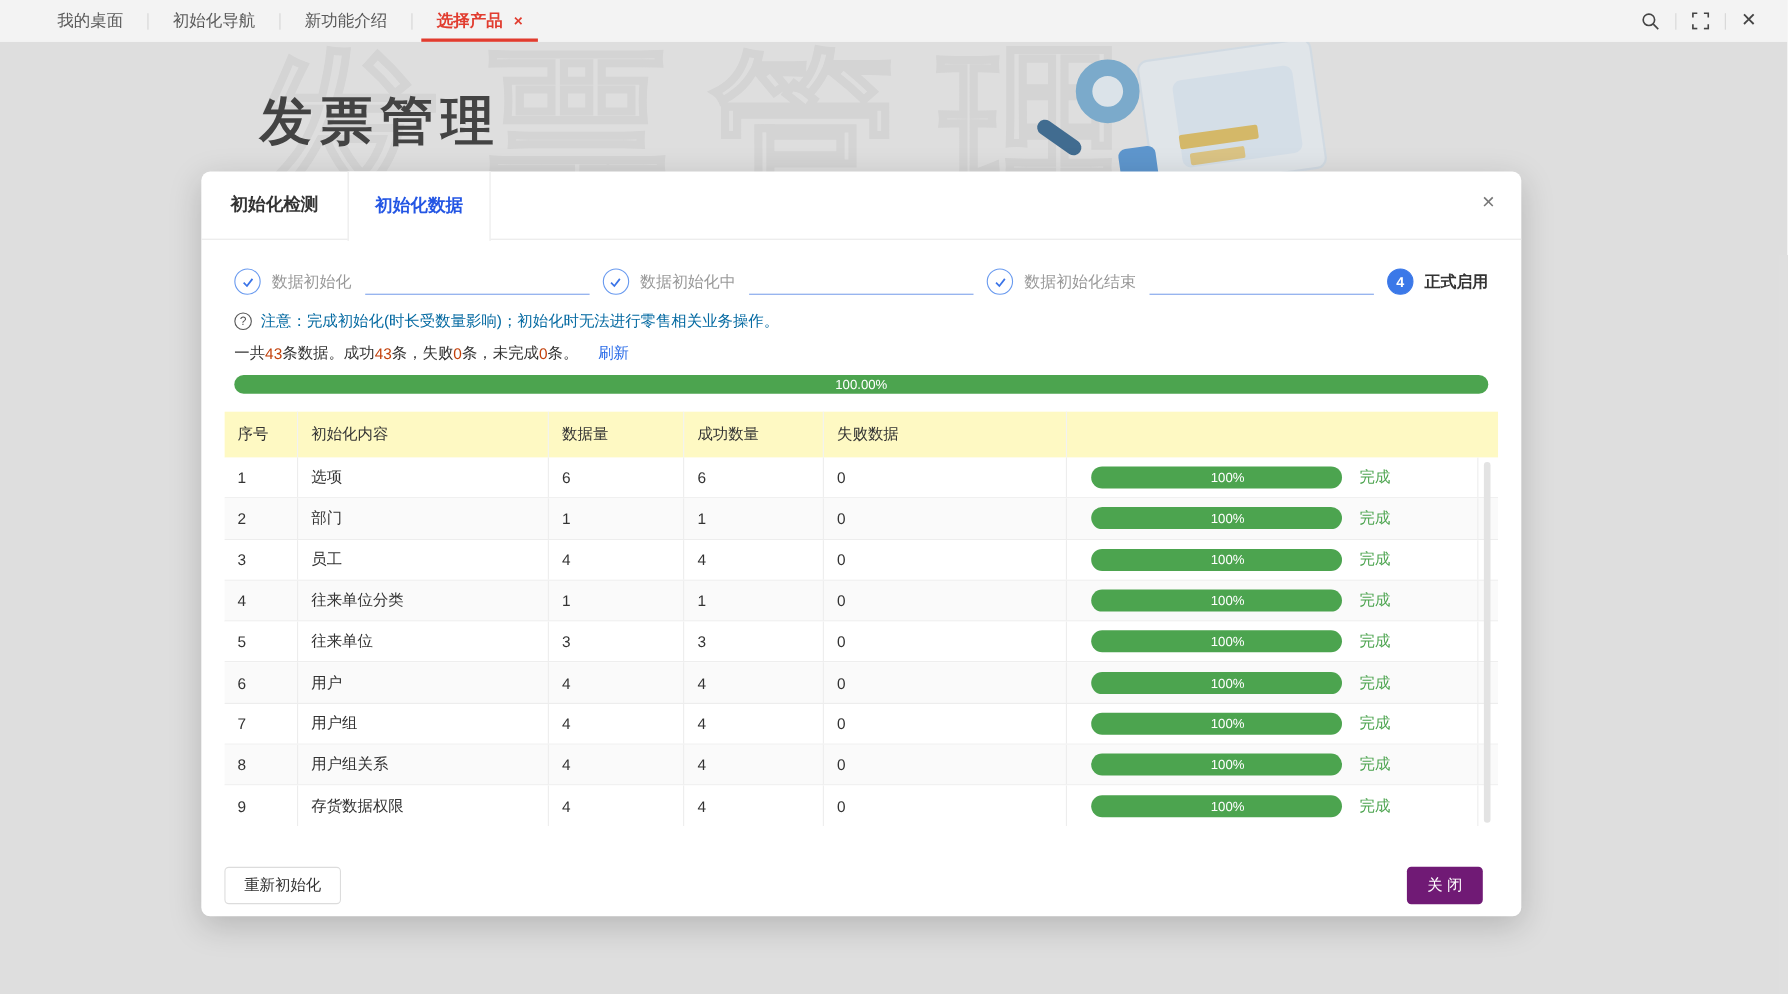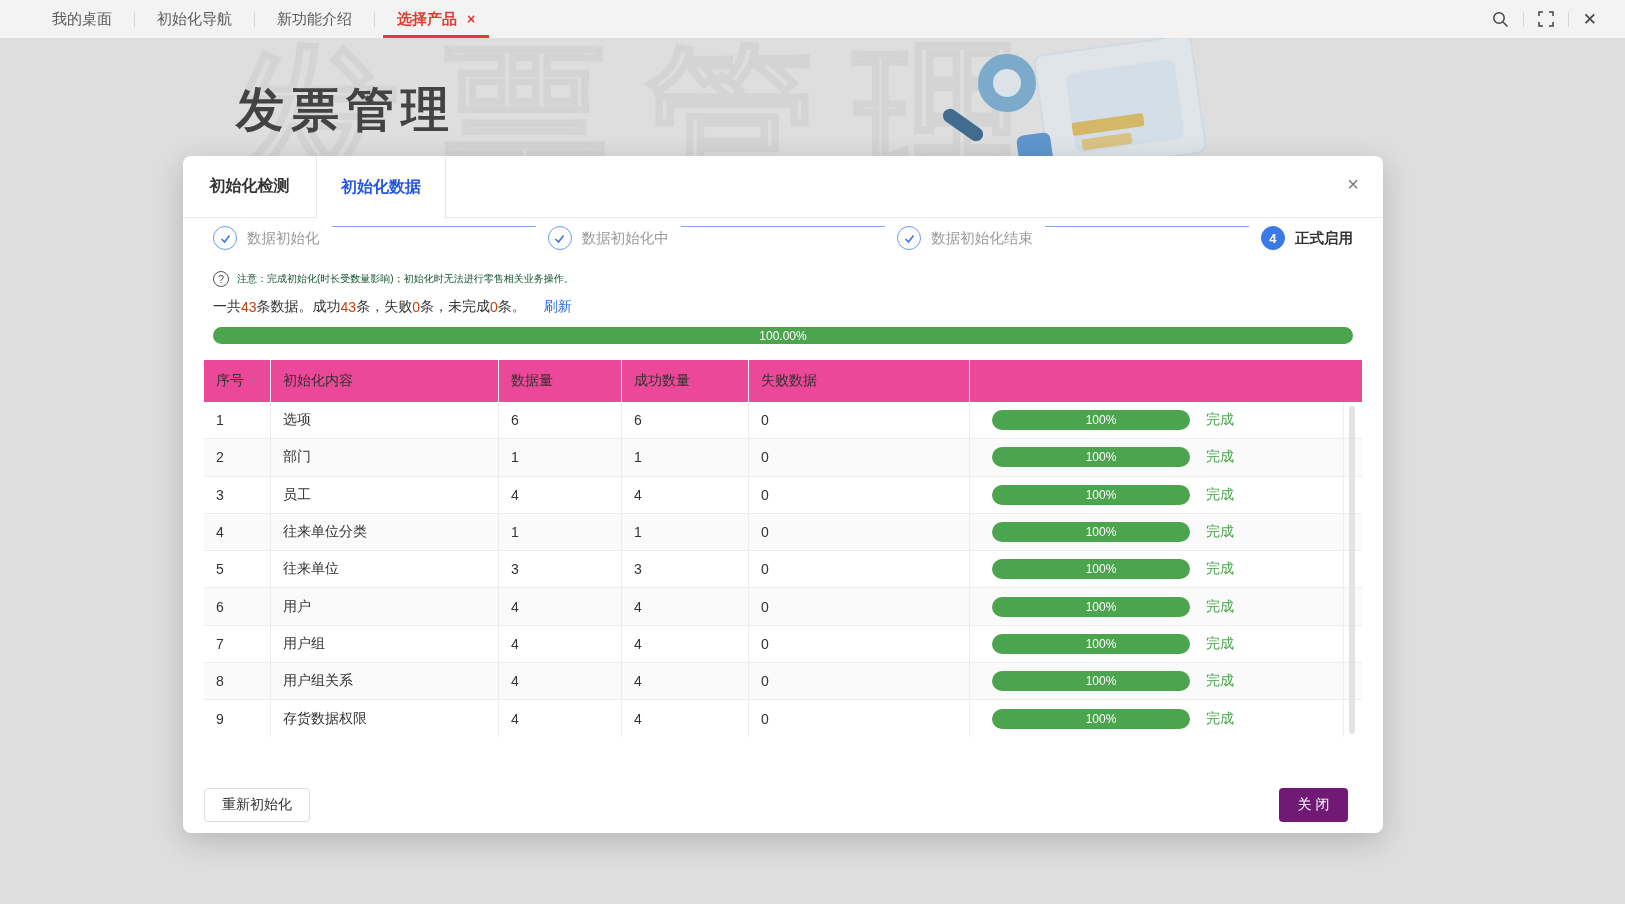--- a/index.html
+++ b/index.html
@@ -56,61 +56,61 @@
     cursor:pointer; line-height:1; }
   .m-tabs { display:flex; height:62px; border-bottom:1px solid #e9e9e9; }
   .m-tab { display:flex; align-items:center; justify-content:center; font-size:16px;
     font-weight:bold; color:#333; cursor:pointer; }
   .m-tab.t1 { width:133px; }
   .m-tab.t2 { width:130px; color:#2456e4; border-left:1px solid #e9e9e9;
     border-right:1px solid #e9e9e9; background:#fff; height:63px; margin-bottom:-1px; }
   .m-body { padding:0 30px; position:relative; }
 
   
-  .stepper { display:flex; align-items:flex-start; margin-top:8px; height:30px; }
+  .stepper { display:flex; align-items:flex-end; margin-top:20px; height:30px; }
   .step { display:flex; align-items:center; }
   .step-circle { width:24px; height:24px; border-radius:50%; border:1px solid #699aef;
     display:flex; align-items:center; justify-content:center; flex:none; }
   .step-circle svg { display:block; }
   .step-circle.filled { background:#3b78e8; border-color:#3b78e8; color:#fff;
     font-size:13px; font-weight:bold; }
   .step-label { margin-left:10px; font-size:14.5px; color:#999; white-space:nowrap; }
   .step-label.current { color:#333; font-weight:bold; }
   .step-line { flex:1; height:1px; background:#7fa3ec; margin:0 12px; }
 
   
   .notice { display:flex; align-items:center; margin-top:15px; }
   .q-icon { width:16px; height:16px; border-radius:50%; border:1px solid #555; color:#555;
     font-size:11px; display:flex; align-items:center; justify-content:center; flex:none; }
-  .notice-text { margin-left:8px; font-size:10px; color:#14532d; }
+  .notice-text { margin-left:8px; font-size:14px; color:#0369a1; }
 
   
   .stats { margin-top:11px; font-size:14px; color:#333; display:flex; align-items:center; }
   .stats .num { color:#c2410c; margin:0 0; }
   .refresh-link { color:#2a6ce8; margin-left:18px; cursor:pointer; }
 
   
   .pbar { margin-top:11px; height:17px; border-radius:8.5px; background:#4ca44f;
     color:#fff; font-size:12px; display:flex; align-items:center; justify-content:center; }
 
   
   .tbl { margin:16px -9px 0 -9px; width:1158px; height:377px; overflow:hidden;
     position:relative; }
-  .thead { display:flex; height:42px; background:#ec4899; }
+  .thead { display:flex; height:42px; background:#fef9c3; }
   .th { display:flex; align-items:center; padding-left:12px; font-size:14px; color:#333;
     font-weight:500; border-right:1px solid #f2f2f2; }
   .th:last-child { border-right:none; }
   .trow { display:flex; height:37.3px; border-bottom:1px solid #ededed; background:#fff; }
   .trow.alt { background:#fafafa; }
   .td { display:flex; align-items:center; padding-left:12px; font-size:14px; color:#333;
     border-right:1px solid #ededed; }
   .c-no { width:67px; } .c-content { width:228px; } .c-count { width:123px; }
   .c-success { width:127px; } .c-failed { width:221px; } .c-status { width:374px; }
   .c-gutter { width:18px; border-right:none !important; }
-  .pill { width:198px; height:20px; border-radius:10px; background:#4ca44f; color:#fff;
+  .pill { width:228px; height:20px; border-radius:10px; background:#4ca44f; color:#fff;
     font-size:12px; display:flex; align-items:center; justify-content:center; margin-left:10px;padding-left:20px; }
   .done-txt { color:#4ca44f; margin-left:16px; font-size:14px; }
   .vscroll { position:absolute; right:7px; top:46px; width:6px; height:328px;
     background:#e3e3e3; border-radius:3px; }
 
   
   .m-footer { position:absolute; left:0; right:16px; bottom:11px; height:34px; padding:0 19px 0 21px; }
   .btn-reinit { position:absolute; left:21px; top:0; height:34px; padding:0 17px;
     background:#fff; border:1px solid #dcdcdc; border-radius:4px; font-size:14px; color:#333;
     cursor:pointer; font-family:inherit; }

